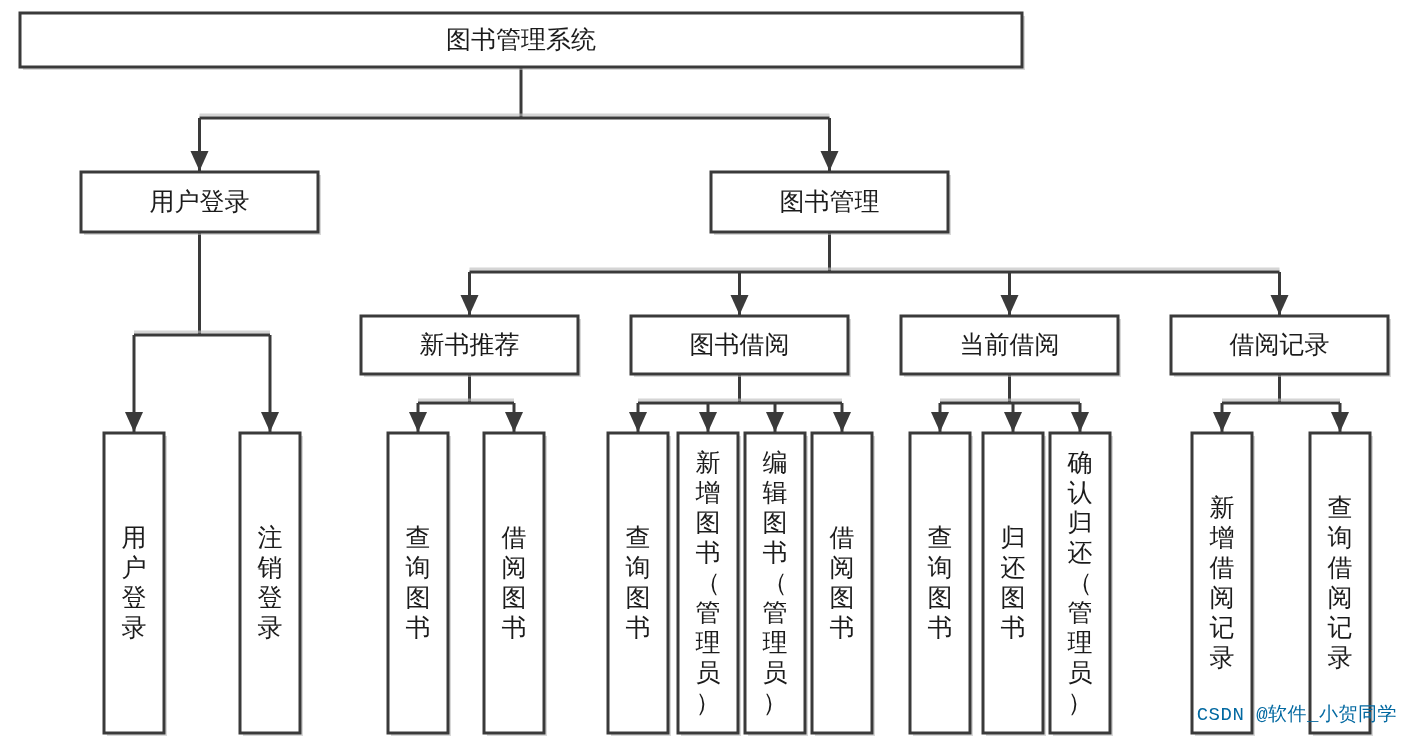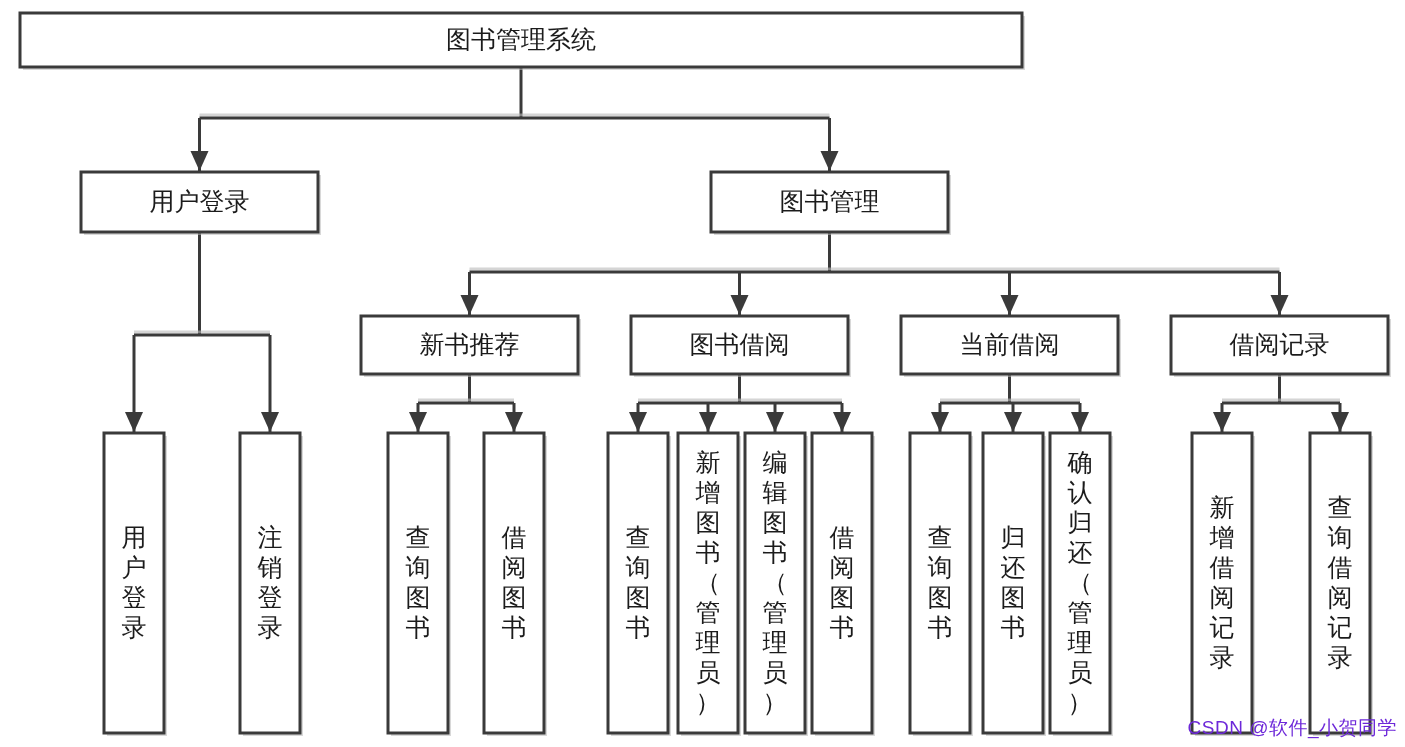--- a/index.html
+++ b/index.html
@@ -61,24 +61,24 @@
   }
   .node-label-v {
     fill: #1b1b1b;
     font-family: "Liberation Sans", "DejaVu Sans", sans-serif;
     font-size: 25px;
     text-anchor: middle;
   }
   .watermark {
     position: absolute;
     right: 8px;
-    bottom: 6px;
-    font-family: Liberation Sans, sans-serif;
+    bottom: 20px;
+    font-family: Liberation Mono, monospace;
     font-size: 19px;
-    color: #6d28d9;
+    color: #0369a1;
     letter-spacing: 0.5px;
     white-space: nowrap;
     pointer-events: none;
   }
 </style>
 </head>
 <body>
 
 <div id="diagram-root">
   <svg class="tree" viewBox="0 0 1405 747" xmlns="http://www.w3.org/2000/svg">

